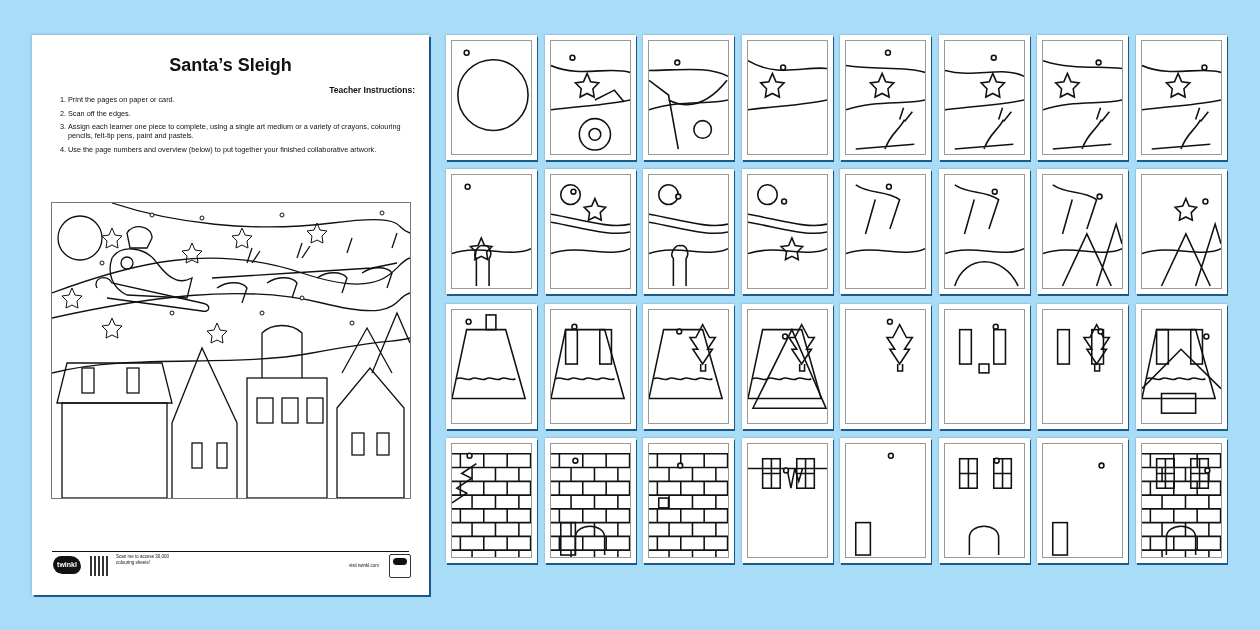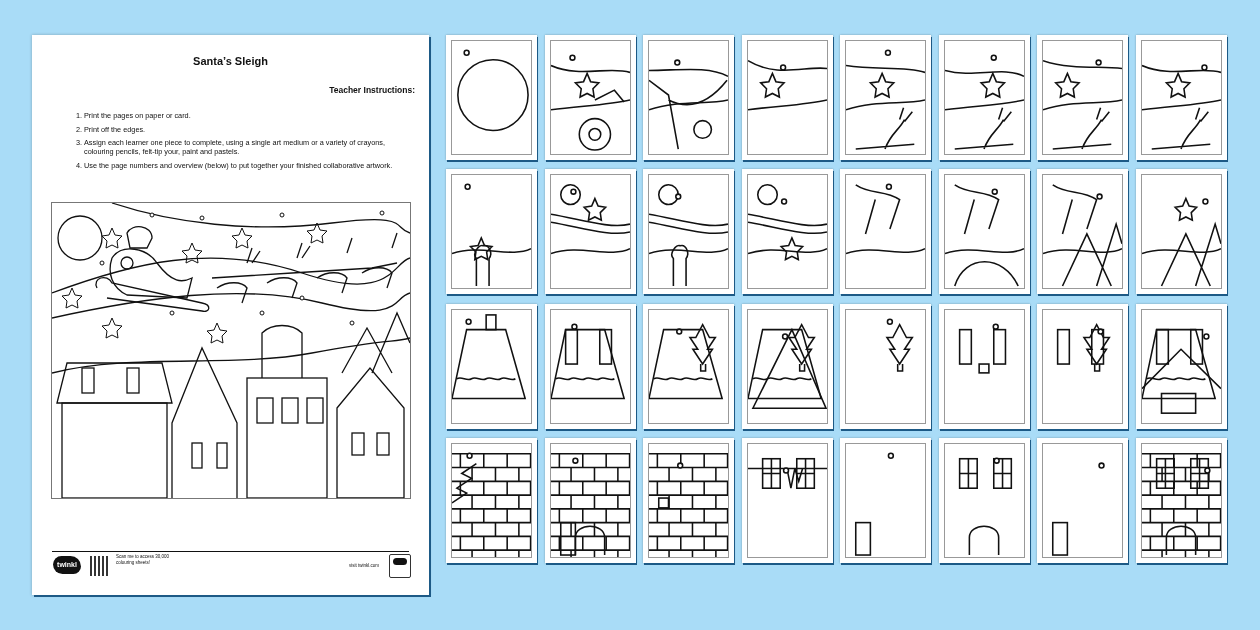--- a/index.html
+++ b/index.html
@@ -1,22 +1,22 @@
 <!DOCTYPE html>
 <html><head>
 <meta charset="utf-8">
 <style>
   html,body{margin:0;padding:0;}
   body{width:1260px;height:630px;background:#a9dcf7;position:relative;overflow:hidden;font-family:"Liberation Sans",sans-serif;}
   .page{position:absolute;left:32px;top:35px;width:397px;height:560px;background:#fff;box-shadow:2px 2px 0 #1d5a86,0 0 3px rgba(0,0,0,.25);}
-  .title{position:absolute;left:0;right:0;top:20px;text-align:center;font-weight:bold;font-size:11px;color:#111;}
+  .title{position:absolute;left:0;right:0;top:20px;text-align:center;font-weight:bold;font-size:18px;color:#111;}
   .instr{position:absolute;left:18px;right:14px;top:50px;font-size:7.3px;color:#111;line-height:9px;}
   .instr h3{margin:0;font-size:8.5px;font-weight:bold;line-height:10px;text-align:right;}
   .instr p{margin:0 0 4px 0;}
-  .instr ol{margin:16px;padding-left:18px;}
+  .instr ol{margin:0;padding-left:18px;}
   .instr li{margin-bottom:4.5px;}
   .overview{position:absolute;left:19px;top:167px;width:358px;height:295px;border:1px solid #777;overflow:hidden;background:#fff;}
   .overview svg{display:block;}
   .footer-rule{position:absolute;left:20px;right:20px;top:516px;height:1px;background:#111;}
   .logo{position:absolute;left:21px;top:521px;width:28px;height:18px;background:#111;border-radius:9px 11px 8px 10px;color:#fff;font-size:7px;font-weight:bold;text-align:center;line-height:18px;}
   .qr{position:absolute;left:58px;top:521px;width:20px;height:20px;background:
       repeating-linear-gradient(90deg,#111 0 2px,#fff 2px 4px),#111;opacity:.85;}
   .qr-text{position:absolute;left:84px;top:519px;font-size:4.5px;line-height:6px;color:#111;width:70px;}
   .site{position:absolute;right:50px;top:528px;font-size:4.5px;color:#111;}
   .badge{position:absolute;right:18px;top:519px;width:20px;height:22px;border:1px solid #333;border-radius:2px;}
@@ -28,22 +28,22 @@
 </style>
 </head>
 <body>
 
 <div class="page">
   <div class="title">Santa’s Sleigh</div>
   <div class="instr">
     <h3>Teacher Instructions:</h3>
     <ol>
       <li>Print the pages on paper or card.</li>
-      <li>Print off the edges.</li>
-      <li>Assign each learner one piece to complete, using a single art medium or a variety of crayons, colouring pencils, felt-tip your, paint and pastels.</li>
+      <li>Scan off the edges.</li>
+      <li>Assign each learner one piece to complete, using a single art medium or a variety of crayons, colouring pencils, felt-tip pens, paint and pastels.</li>
       <li>Use the page numbers and overview (below) to put together your finished collaborative artwork.</li>
     </ol>
   </div>
 
   <div class="overview">
     <svg viewBox="0 0 358 295" width="358" height="295" fill="none" stroke="#111" stroke-width="1.3">
 
       <path d="M0 90 C80 60,160 40,250 70 S340 60,358 55"></path>
       <path d="M0 115 C90 95,190 80,270 100 S340 95,358 90"></path>
       <path d="M60 0 C120 20,200 30,280 20 S340 25,358 30"></path>

